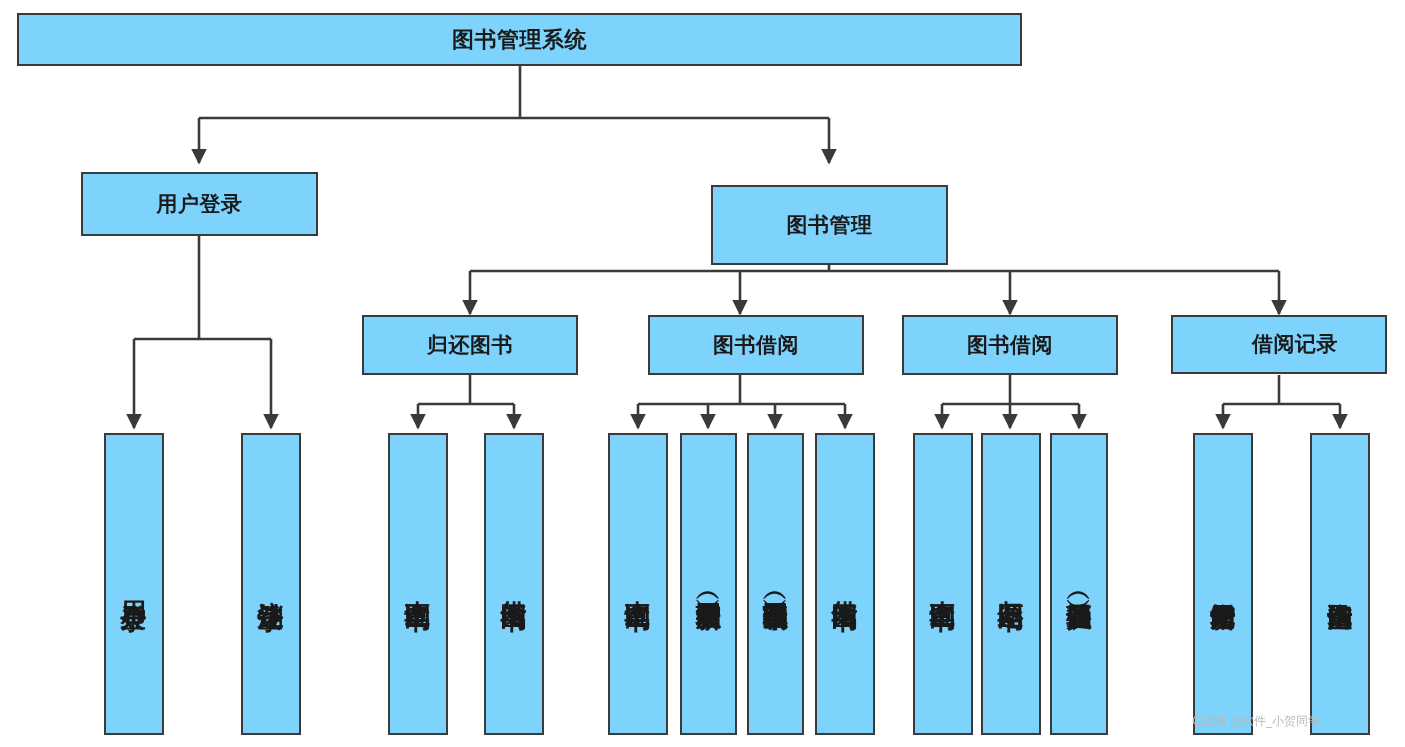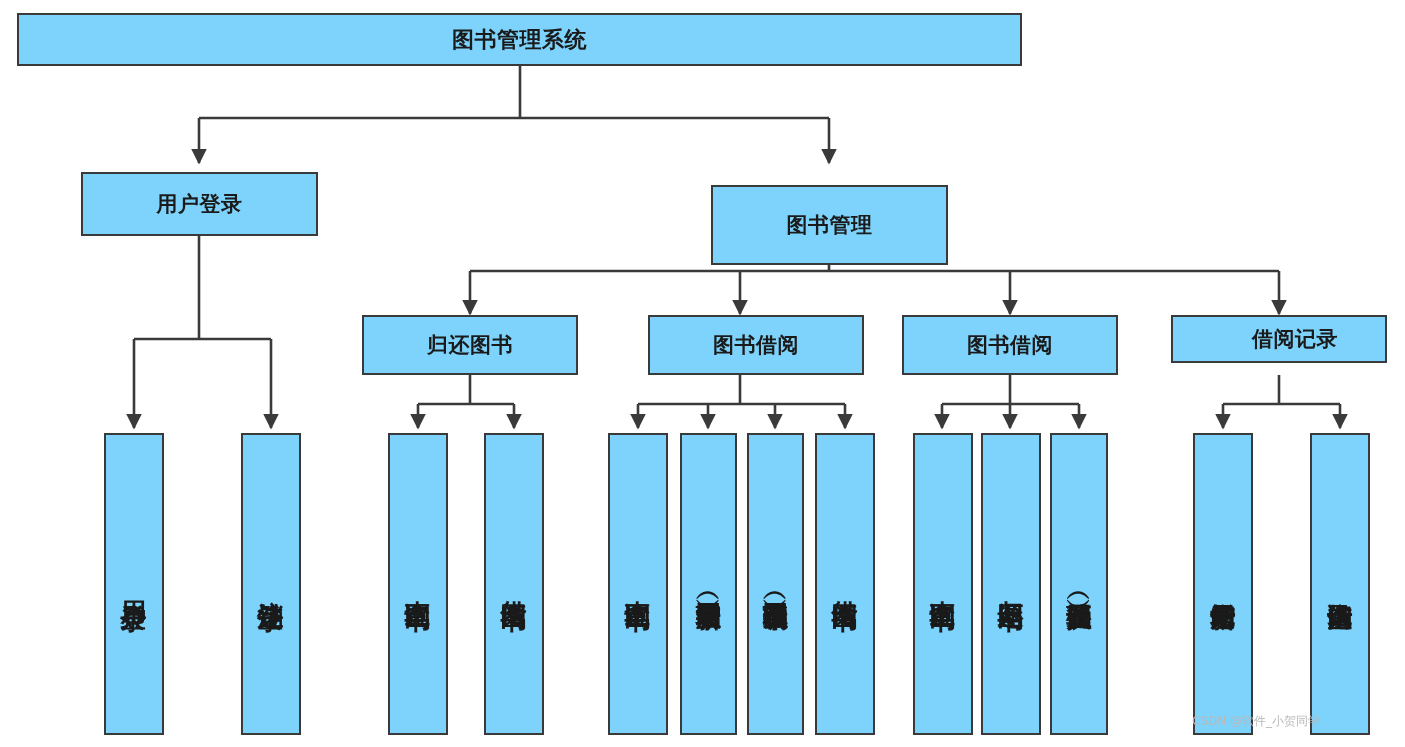--- a/index.html
+++ b/index.html
@@ -147,21 +147,21 @@
 
   <div class="node horiz" style="left:362px; top:315px; width:216px; height:60px;">
     <span class="label">归还图书</span>
   </div>
   <div class="node horiz" style="left:632px; top:315px; width:216px; height:60px;margin-left:16px;">
     <span class="label">图书借阅</span>
   </div>
   <div class="node horiz" style="left:902px; top:315px; width:216px; height:60px;">
     <span class="label">图书借阅</span>
   </div>
-  <div class="node horiz" style="left:1171px; top:315px; width:216px; height:48px;padding-left:32px;">
+  <div class="node horiz" style="left:1171px; top:315px; width:216px; height:59px;padding-left:32px;">
     <span class="label">借阅记录</span>
   </div>
 
   <div class="node vert" style="left:104px; top:433px; width:60px; height:302px;">
     <span class="label">用户登录</span>
   </div>
   <div class="node vert" style="left:241px; top:433px; width:60px; height:302px;">
     <span class="label">注销登录</span>
   </div>
 

